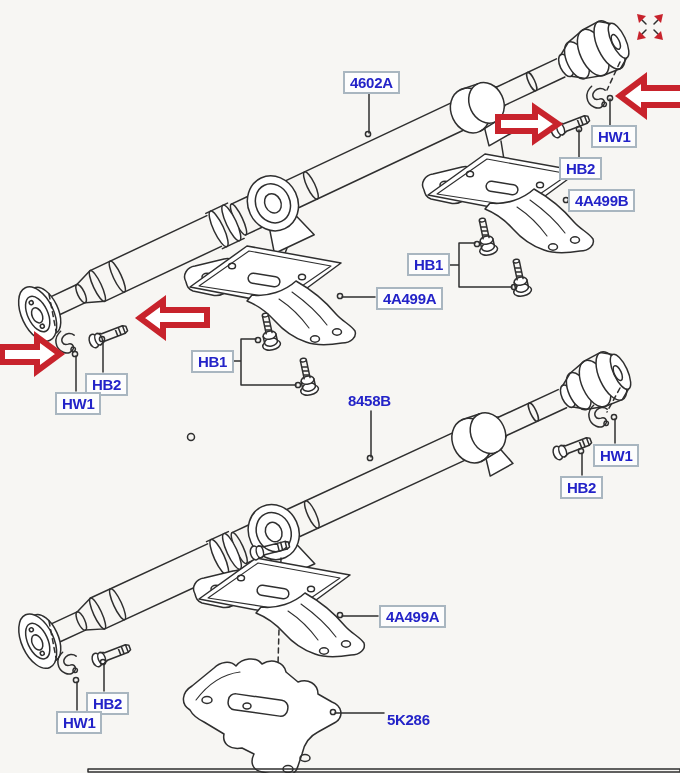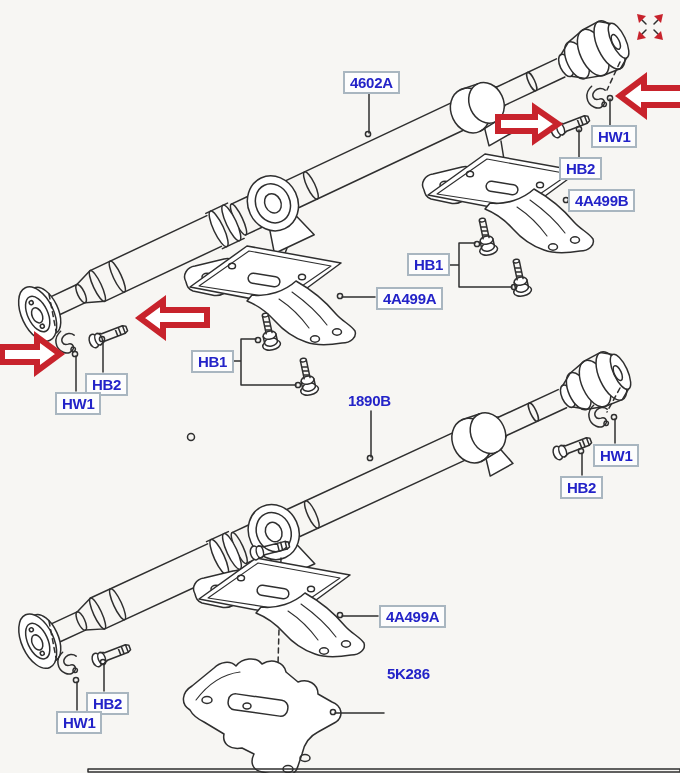--- a/index.html
+++ b/index.html
@@ -248,20 +248,20 @@
 
   <div class="callout boxed" style="left:343px;top:71px">4602A</div>
   <div class="callout boxed" style="left:591px;top:125px">HW1</div>
   <div class="callout boxed" style="left:559px;top:157px">HB2</div>
   <div class="callout boxed" style="left:568px;top:189px">4A499B</div>
   <div class="callout boxed" style="left:407px;top:253px">HB1</div>
   <div class="callout boxed" style="left:376px;top:287px">4A499A</div>
   <div class="callout boxed" style="left:191px;top:350px">HB1</div>
   <div class="callout boxed" style="left:85px;top:373px">HB2</div>
   <div class="callout boxed" style="left:55px;top:392px">HW1</div>
-  <div class="callout plain" style="left:346px;top:392px">1890B</div>
+  <div class="callout plain" style="left:346px;top:392px">8458B</div>
   <div class="callout boxed" style="left:593px;top:444px">HW1</div>
   <div class="callout boxed" style="left:560px;top:476px">HB2</div>
   <div class="callout boxed" style="left:379px;top:605px">4A499A</div>
-  <div class="callout plain" style="left:385px;top:665px">5K286</div>
+  <div class="callout plain" style="left:385px;top:711px">5K286</div>
   <div class="callout boxed" style="left:86px;top:692px">HB2</div>
   <div class="callout boxed" style="left:56px;top:711px">HW1</div>
 </div>
 
 </body></html>

